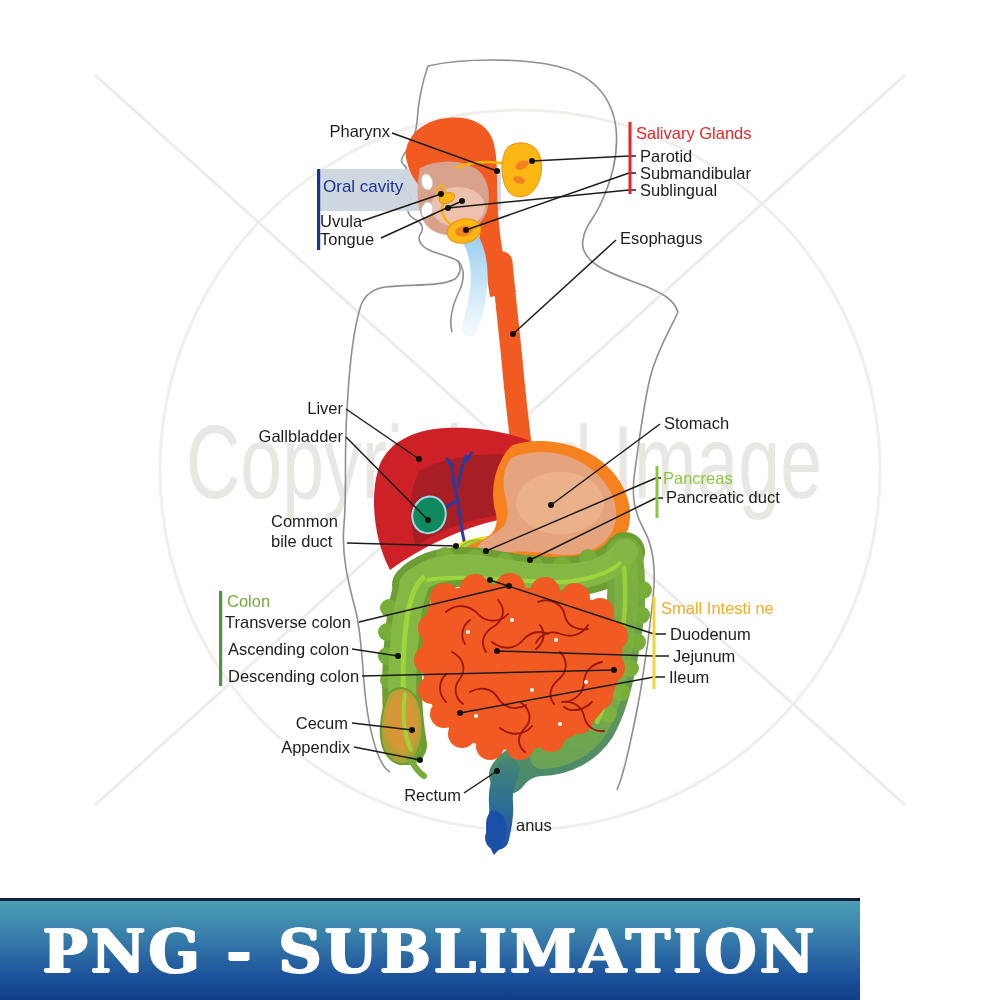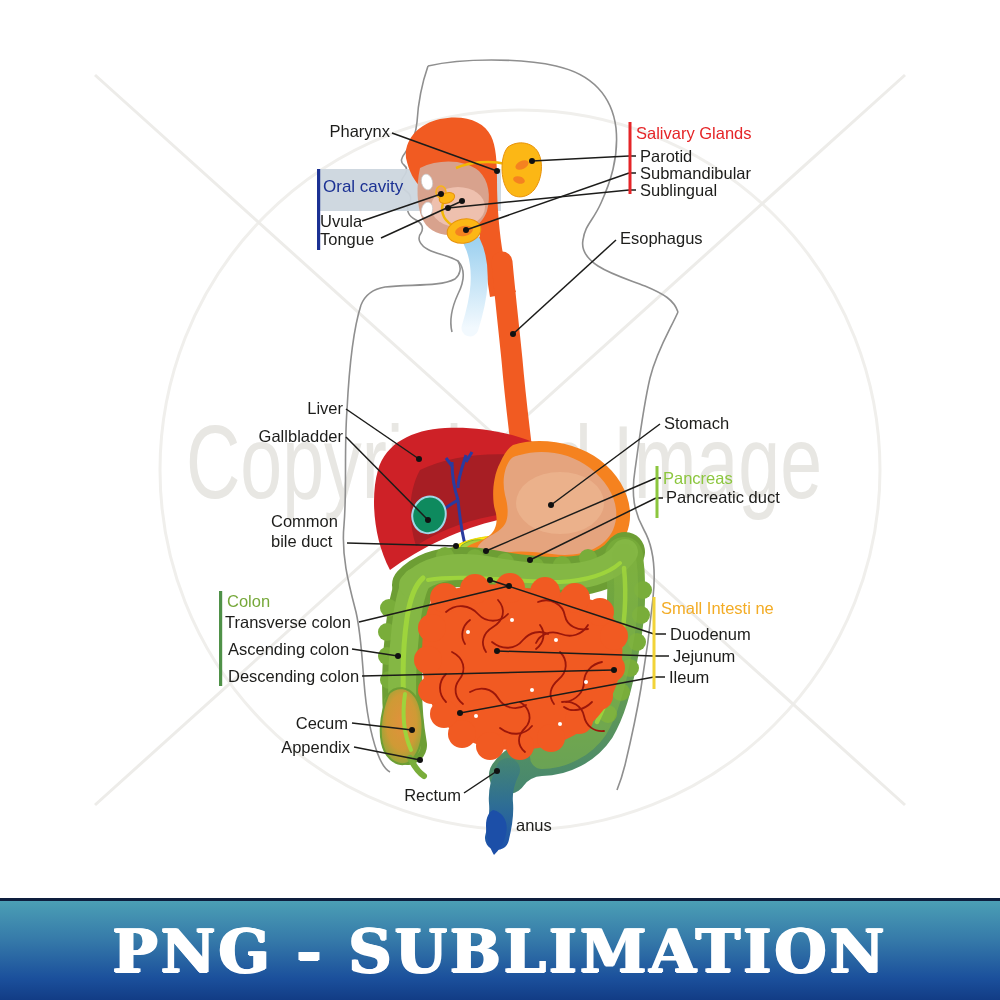--- a/index.html
+++ b/index.html
@@ -1,19 +1,19 @@
 <!DOCTYPE html>
 <html><head>
 <meta charset="utf-8">
 <style>
   html,body{margin:0;padding:0;background:#ffffff;}
   .stage{position:relative;width:1000px;height:1000px;background:#fff;overflow:hidden;
          font-family:"Liberation Sans", sans-serif;}
   svg text{font-family:"Liberation Sans", sans-serif;}
-  .banner{position:absolute;left:0;bottom:0;width:1000px;height:99px;
+  .banner{position:absolute;left:0;bottom:0;width:860px;height:99px;
           border-top:3px solid #0e1e3e;
           background:linear-gradient(180deg,#4b9fb5 0%,#3579a9 40%,#1b509c 78%,#123c85 100%);
           display:flex;align-items:center;justify-content:center;margin-top:20px;}
   .banner span{color:#ffffff;font-family:"DejaVu Serif", serif;font-weight:bold;
                font-size:60px;letter-spacing:3px;
                text-shadow:1.2px 0 0 #fff,-1.2px 0 0 #fff,0 1px 0 #fff;}
 </style>
 </head>
 <body>
 

